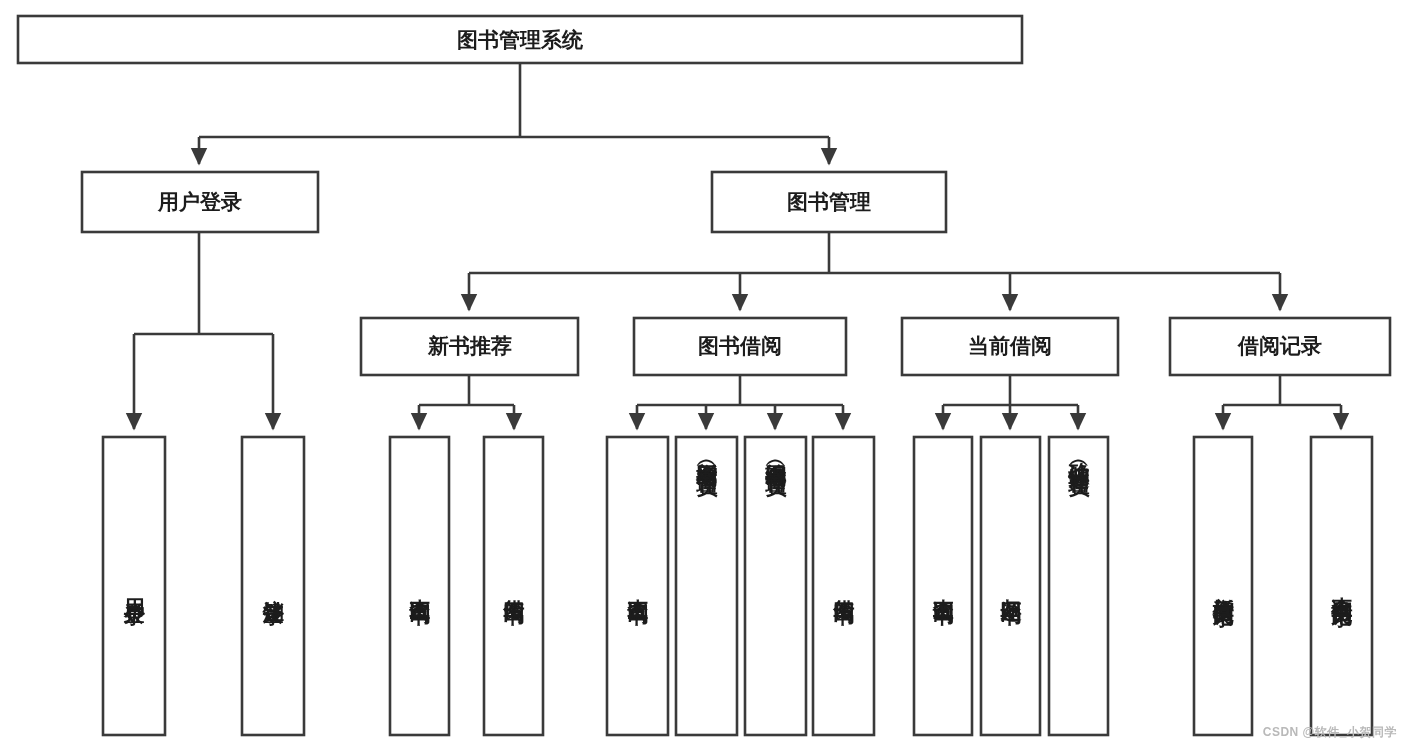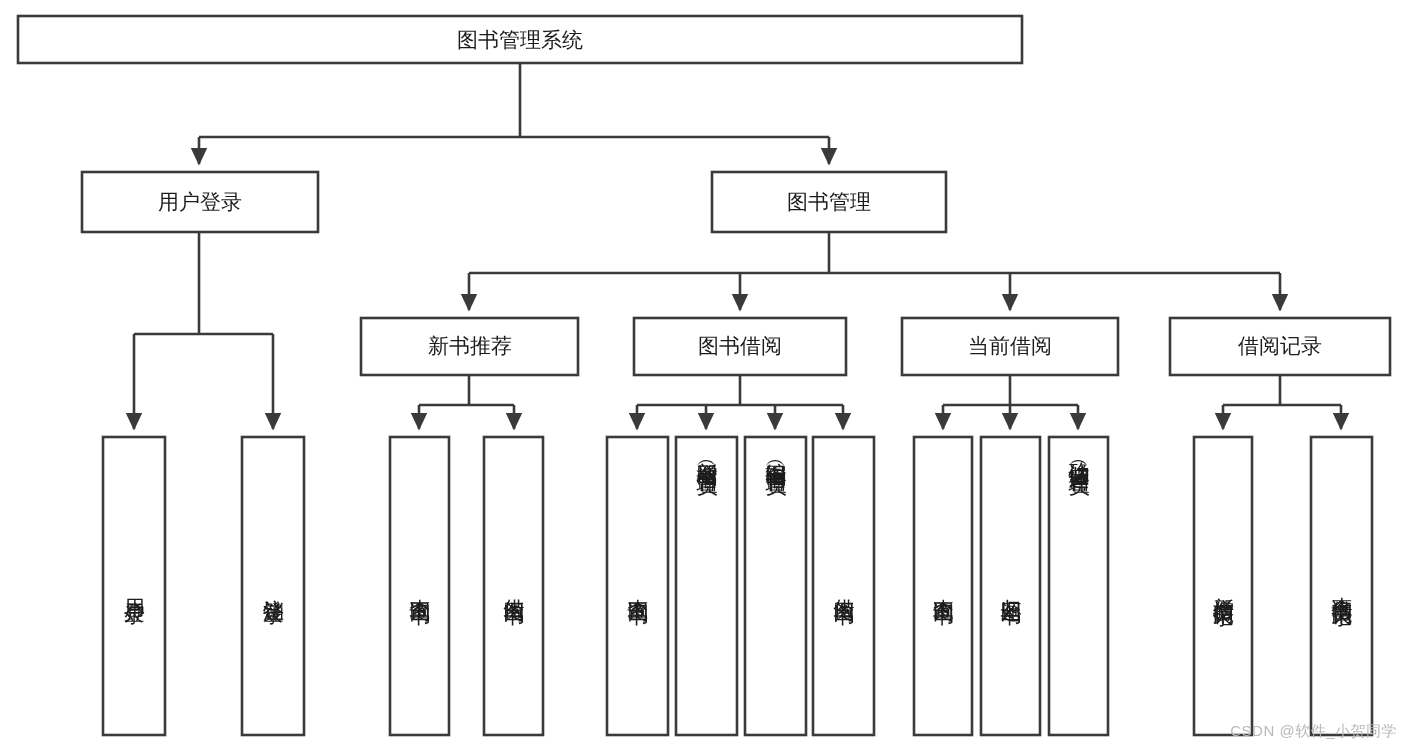--- a/index.html
+++ b/index.html
@@ -12,20 +12,21 @@
     height: 747px;
     font-family: "Liberation Sans", "DejaVu Sans", sans-serif;
     overflow: hidden;
     position: relative;
   }
   #diagram-root {
     position: relative;
     width: 1405px;
     height: 747px;
     background: #ffffff;
+    font-weight: bold;
   }
   svg#tree-svg {
     position: absolute;
     left: 0;
     top: 0;
     width: 1405px;
     height: 747px;
     display: block;
   }
   .node-box {
@@ -72,21 +73,21 @@
     line-height: 1.18;
     letter-spacing: 2px;
     color: #1c1c1c;
     white-space: nowrap;
   }
   #watermark {
     position: absolute;
     right: 8px;
     bottom: 6px;
     font-family: "Liberation Sans", "DejaVu Sans", sans-serif;
-    font-size: 15px;
+    font-size: 12px;
     color: #b9b9b9;
     letter-spacing: 0.5px;
     user-select: none;
   }
 </style>
 </head>
 <body>
 
 <div id="diagram-root">
 

